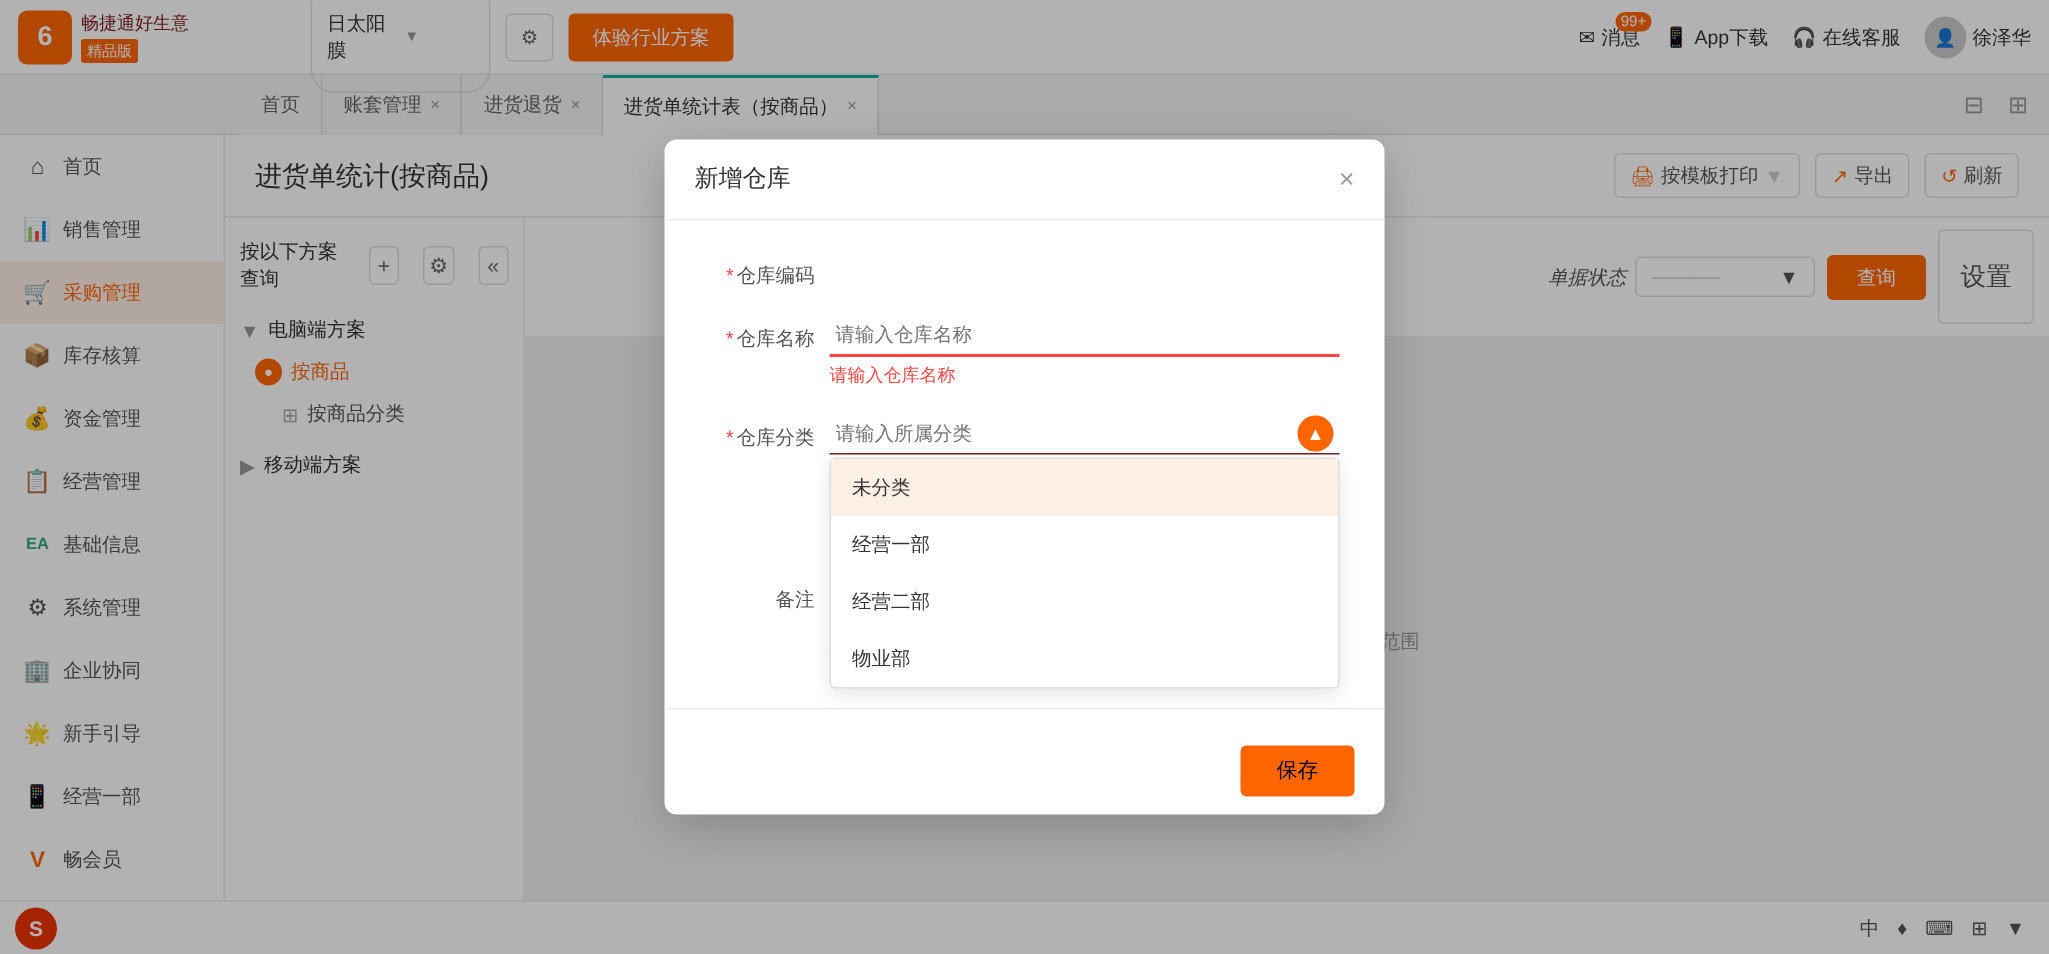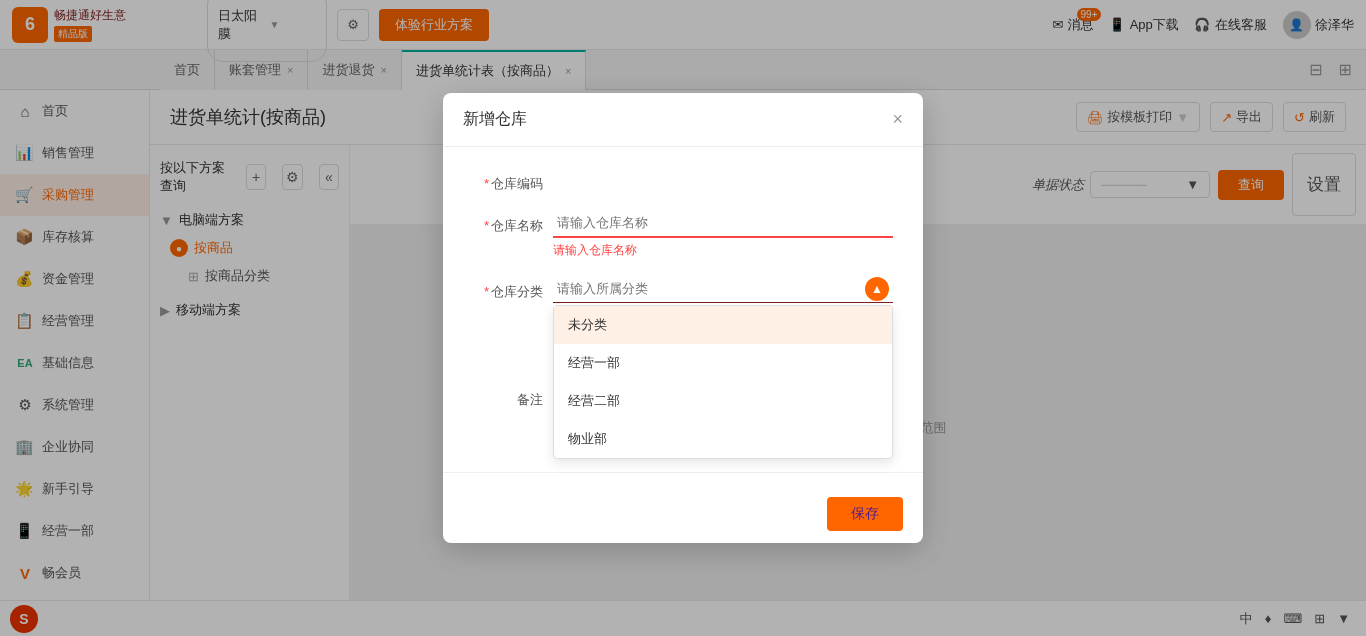--- a/index.html
+++ b/index.html
@@ -275,21 +275,21 @@
       padding: 6px 4px; font-size: 13px; color: #999;
       outline: none; resize: none; height: 50px;
     }
 
     .modal-footer {
       padding: 12px 20px;
       display: flex; justify-content: flex-end; gap: 10px;
       border-top: 1px solid #eee;
     }
     .btn-save {
-      background: #ff6600; color: #4c1d95;
+      background: #ff6600; color: #000000;
       border: none; border-radius: 4px;
       padding: 8px 24px; cursor: pointer; font-size: 14px; margin-top: 12px;
     }
 
     
     .status-bar {
       position: fixed; bottom: 0; left: 0; right: 0;
       height: 36px; background: #fff; border-top: 1px solid #e8e8e8;
       display: flex; align-items: center; justify-content: flex-end;
       padding: 0 16px; gap: 12px;

